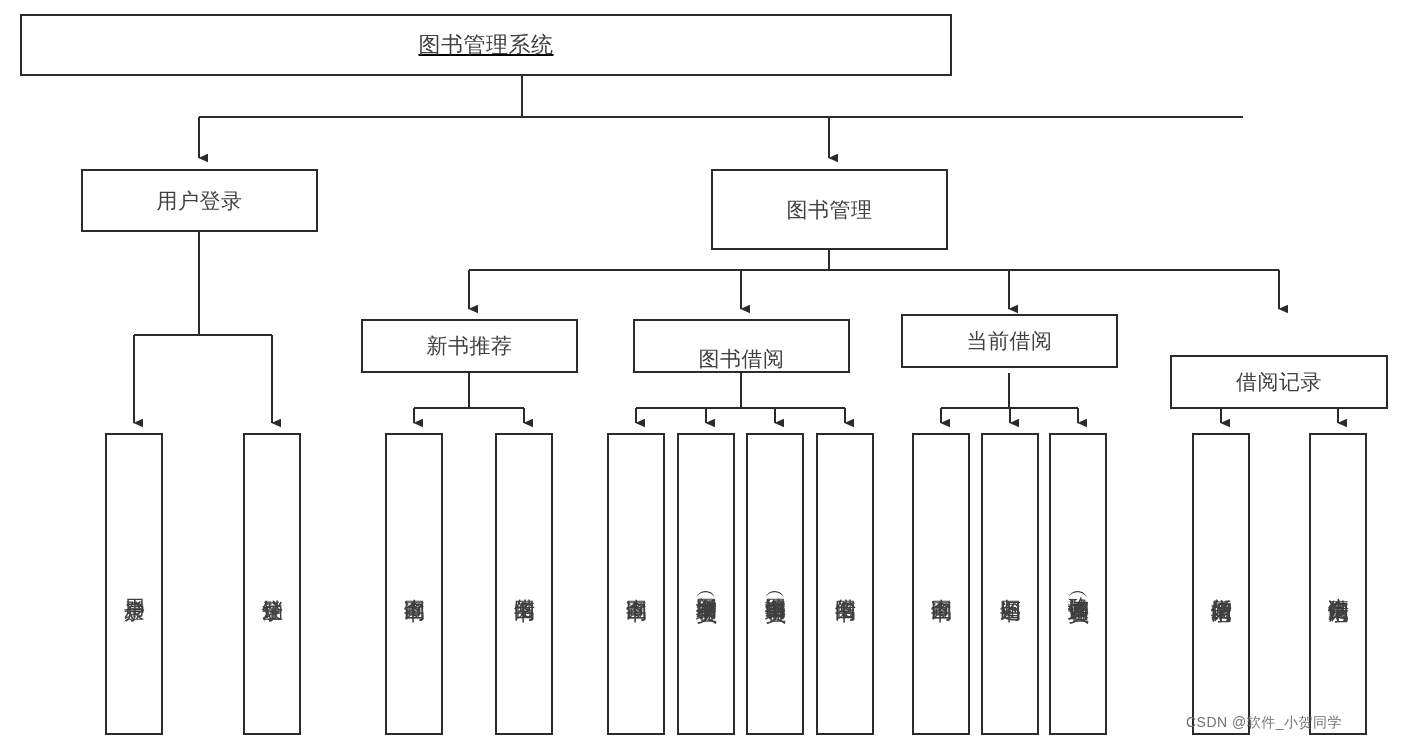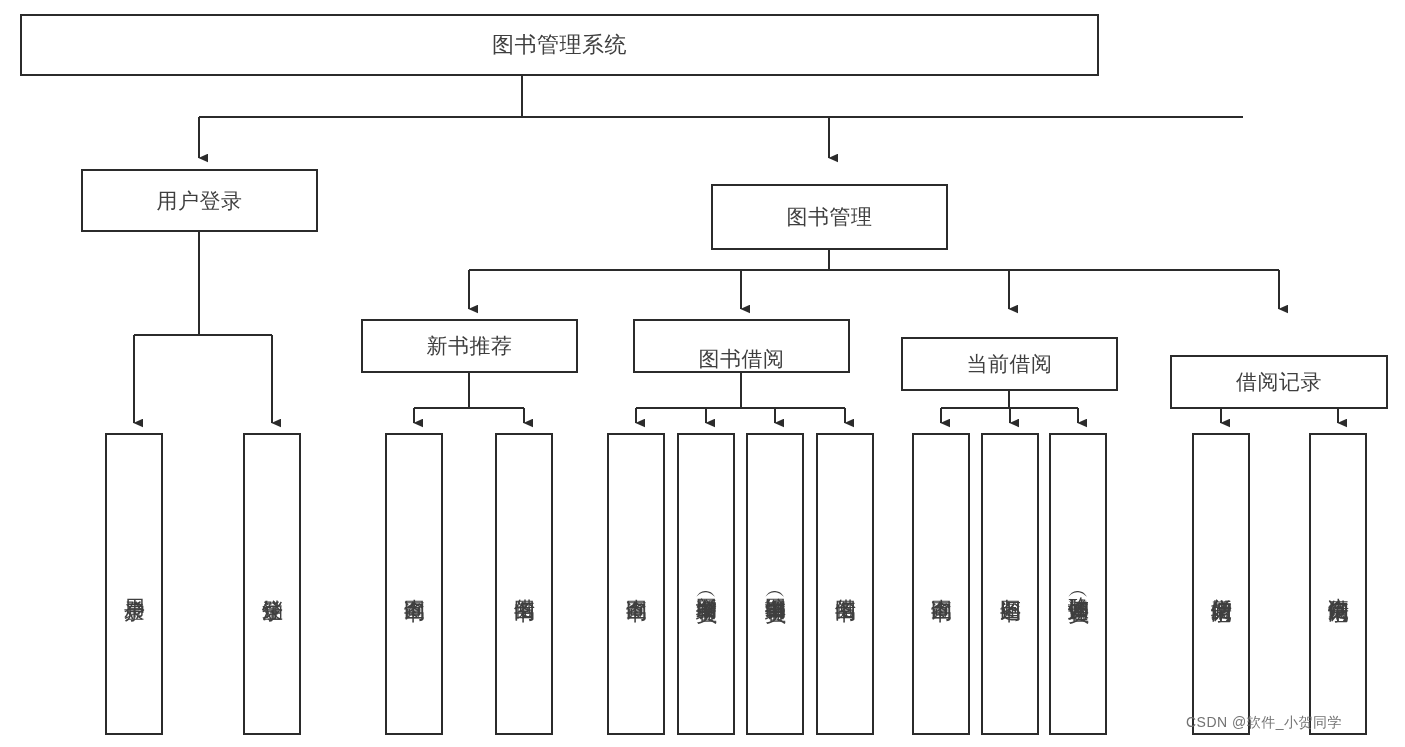--- a/index.html
+++ b/index.html
@@ -112,38 +112,38 @@
       <path d="M1010,408 L1010,423" marker-end="url(#arrowhead)"></path>
       <path d="M1078,408 L1078,423" marker-end="url(#arrowhead)"></path>
 
       <path d="M1279,373 L1279,408"></path>
       <path d="M1221,408 L1338,408"></path>
       <path d="M1221,408 L1221,423" marker-end="url(#arrowhead)"></path>
       <path d="M1338,408 L1338,423" marker-end="url(#arrowhead)"></path>
     </g>
   </svg>
 
-  <div class="node-box root-box" style="left:20px; top:14px; width:1079px; height:62px;">
+  <div class="node-box root-box" style="left:20px; top:14px; width:932px; height:62px;text-decoration:underline;">
     <span class="node-label-h">图书管理系统</span>
   </div>
 
   <div class="node-box" style="left:81px; top:169px; width:237px; height:63px;">
     <span class="node-label-h">用户登录</span>
   </div>
-  <div class="node-box" style="left:711px; top:169px; width:237px; height:66px;margin-top:15px;">
+  <div class="node-box" style="left:711px; top:169px; width:237px; height:81px;">
     <span class="node-label-h">图书管理</span>
   </div>
 
   <div class="node-box" style="left:361px; top:319px; width:217px; height:54px;">
     <span class="node-label-h">新书推荐</span>
   </div>
   <div class="node-box" style="left:633px; top:319px; width:217px; height:54px;align-items:flex-end;">
     <span class="node-label-h">图书借阅</span>
   </div>
-  <div class="node-box" style="left:901px; top:337px; width:217px; height:54px;">
+  <div class="node-box" style="left:901px; top:314px; width:217px; height:54px;">
     <span class="node-label-h">当前借阅</span>
   </div>
   <div class="node-box" style="left:1170px; top:319px; width:218px; height:54px;margin-top:36px;">
     <span class="node-label-h">借阅记录</span>
   </div>
 
   <div class="node-box" style="left:105px; top:433px; width:58px; height:302px;">
     <span class="node-label-v">用户登录</span>
   </div>
   <div class="node-box" style="left:243px; top:433px; width:58px; height:302px;">

